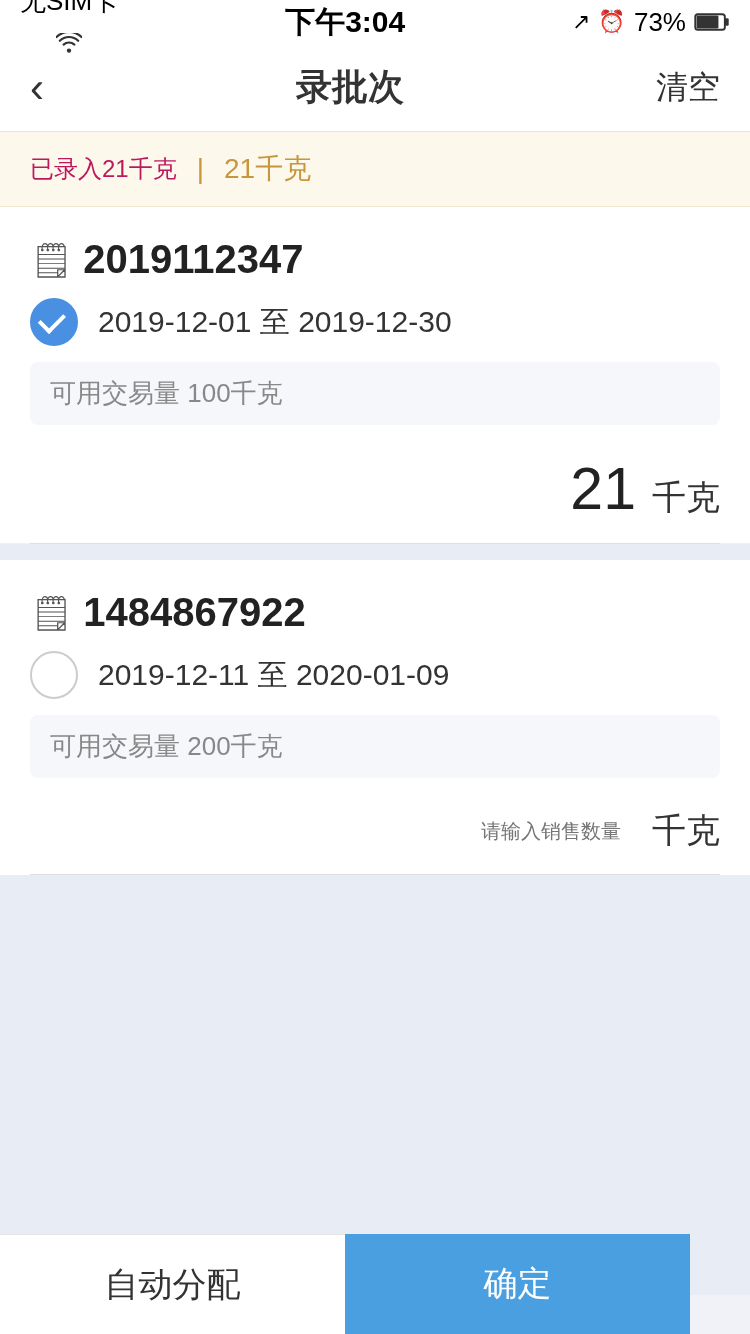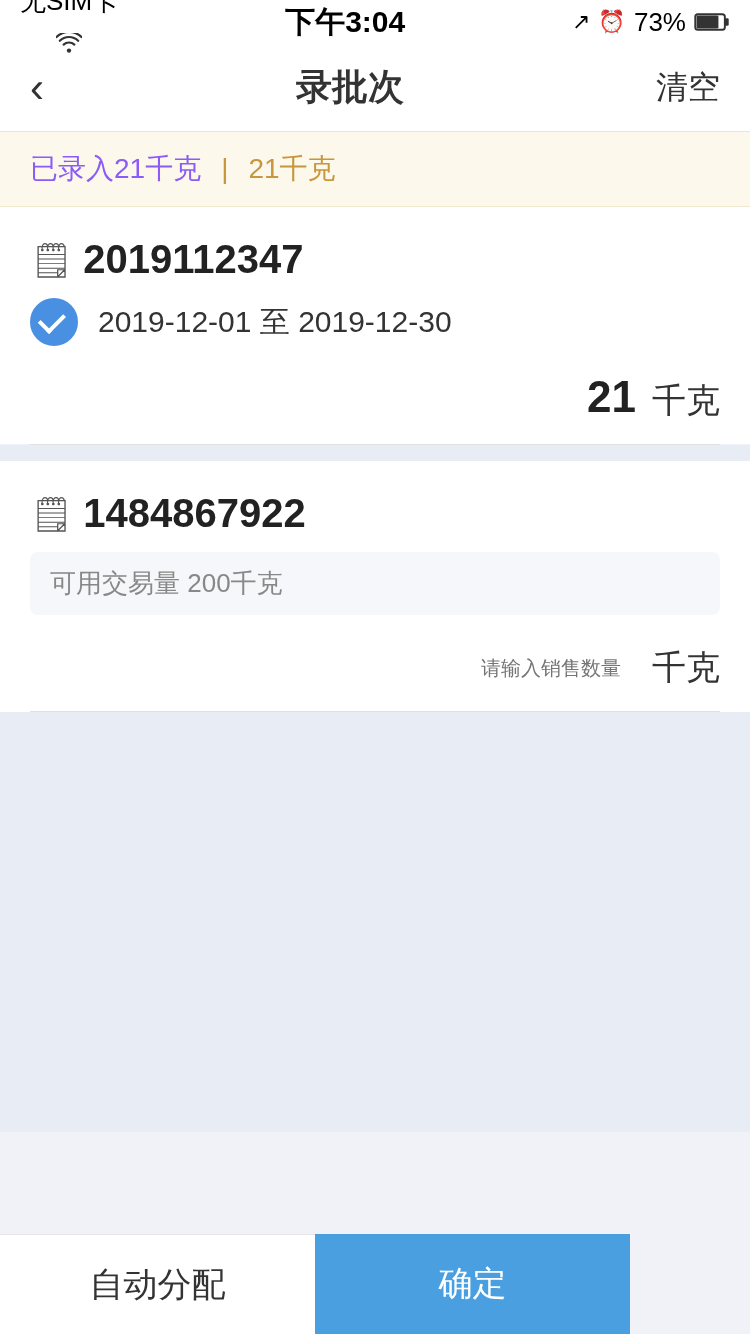--- a/index.html
+++ b/index.html
@@ -72,22 +72,22 @@
     
     .info-banner {
       background: #fdf8ec;
       padding: 18px 30px;
       display: flex;
       align-items: center;
       gap: 20px;
       border-bottom: 1px solid #f0e9d0;
     }
     .info-label {
-      font-size: 28px;
-      color: #8b5cf6;
+      font-size: 24px;
+      color: #be185d;
     }
     .info-divider {
       color: #c8963c;
       font-size: 28px;
     }
     .info-value {
       font-size: 28px;
       color: #c8963c;
     }
 
@@ -159,22 +159,22 @@
     }
 
     .batch-amount-row {
       display: flex;
       align-items: baseline;
       justify-content: flex-end;
       padding: 10px 0 20px 0;
       gap: 16px;
     }
     .batch-amount-value {
-      font-size: 44px;
-      font-weight: 700;
+      font-size: 59px;
+      font-weight: 400;
       color: #222;
       margin-left: 29px;
     }
     .batch-amount-unit {
       font-size: 34px;
       color: #333;
     }
 
     .batch-input-row {
       display: flex;
@@ -212,21 +212,21 @@
     
     .bottom-empty {
       background: #e8ecf4;
       flex: 1;
       min-height: 420px;
     }
 
     .bottom-buttons {
       position: fixed;
       bottom: 0;
-      width: 630px;
+      width: 690px;
       display: flex;
       height: 100px;
     }
     .btn-auto {
       flex: 1;
       background: #fff;
       border: none;
       font-size: 34px;
       color: #333;
       cursor: pointer;
@@ -285,34 +285,39 @@
 
 <div class="batch-card">
   <div class="batch-header">
     <span class="batch-icon">🗒</span>
     <span class="batch-id">2019112347</span>
   </div>
   <div class="batch-row">
     <div class="radio-circle checked"></div>
     <span class="batch-date">2019-12-01 至 2019-12-30</span>
   </div>
+  <div class="batch-avail">可用交易量 100千克</div>
   <div class="batch-amount-row">
     <span class="batch-amount-value">21</span>
     <span class="batch-amount-unit">千克</span>
   </div>
 </div>
 <div class="divider-line"></div>
 
 <div class="section-divider"></div>
 
 <div class="batch-card">
   <div class="batch-header">
     <span class="batch-icon">🗒</span>
     <span class="batch-id">1484867922</span>
   </div>
+  <div class="batch-row">
+    <div class="radio-circle"></div>
+    <span class="batch-date">2019-12-11 至 2020-01-09</span>
+  </div>
   <div class="batch-avail">可用交易量 200千克</div>
   <div class="batch-input-row">
     <input class="batch-input" type="number" placeholder="请输入销售数量" style="">
     <span class="batch-input-unit">千克</span>
   </div>
 </div>
 
 <div class="bottom-empty"></div>
 
 <div class="bottom-buttons">

